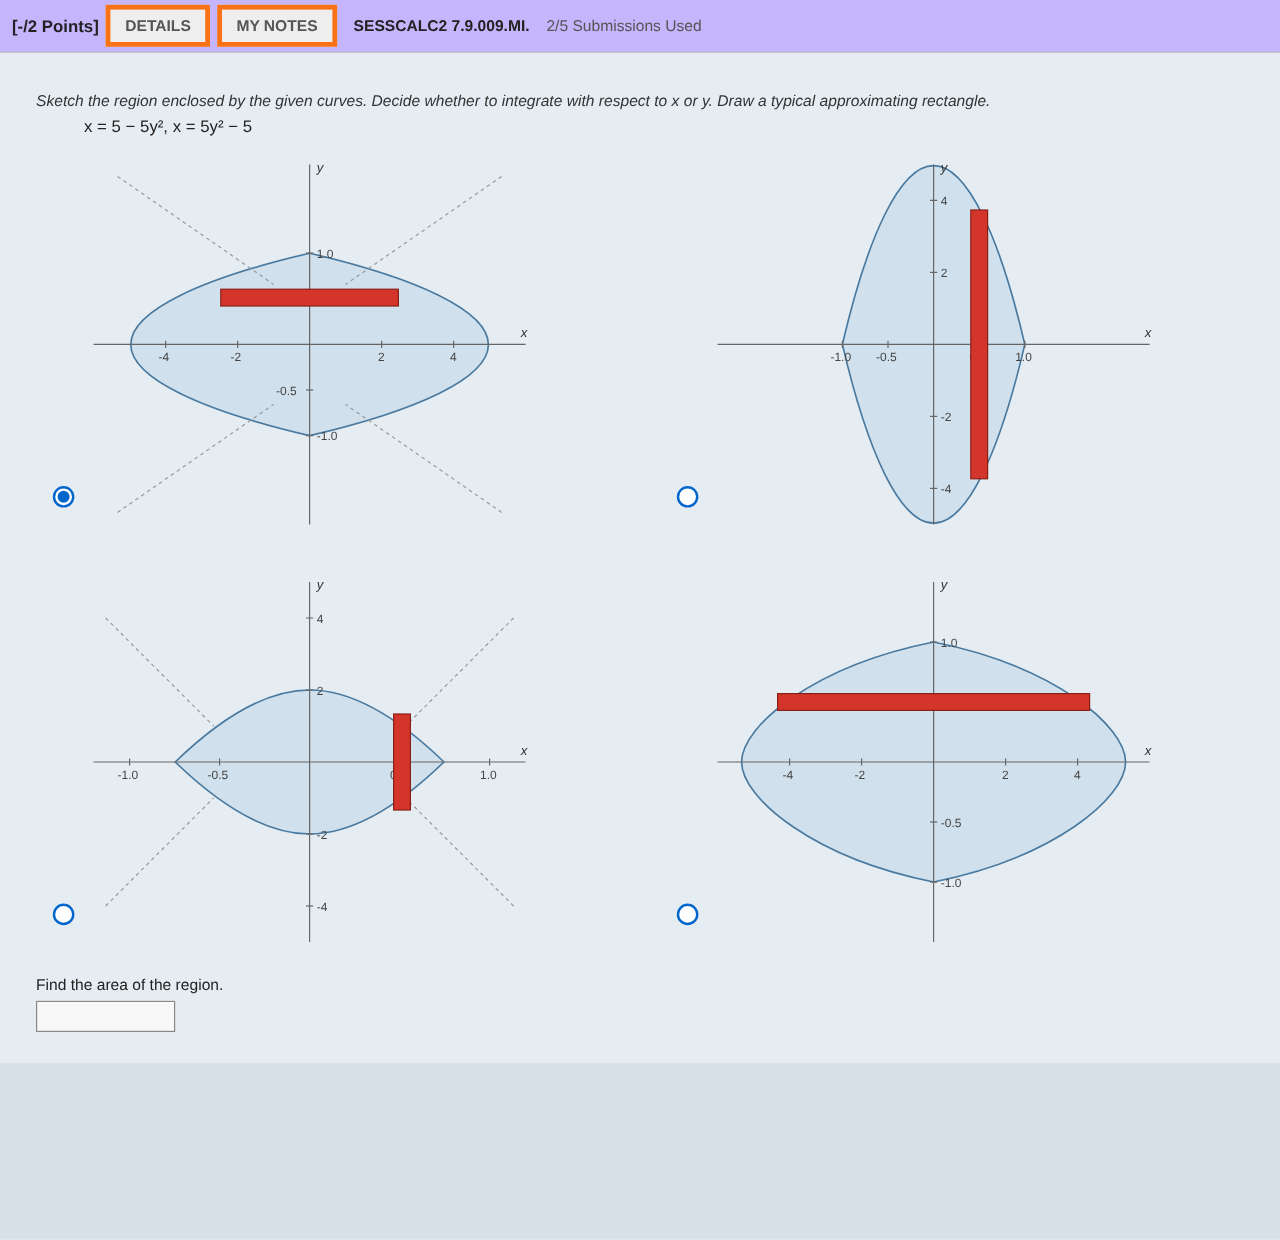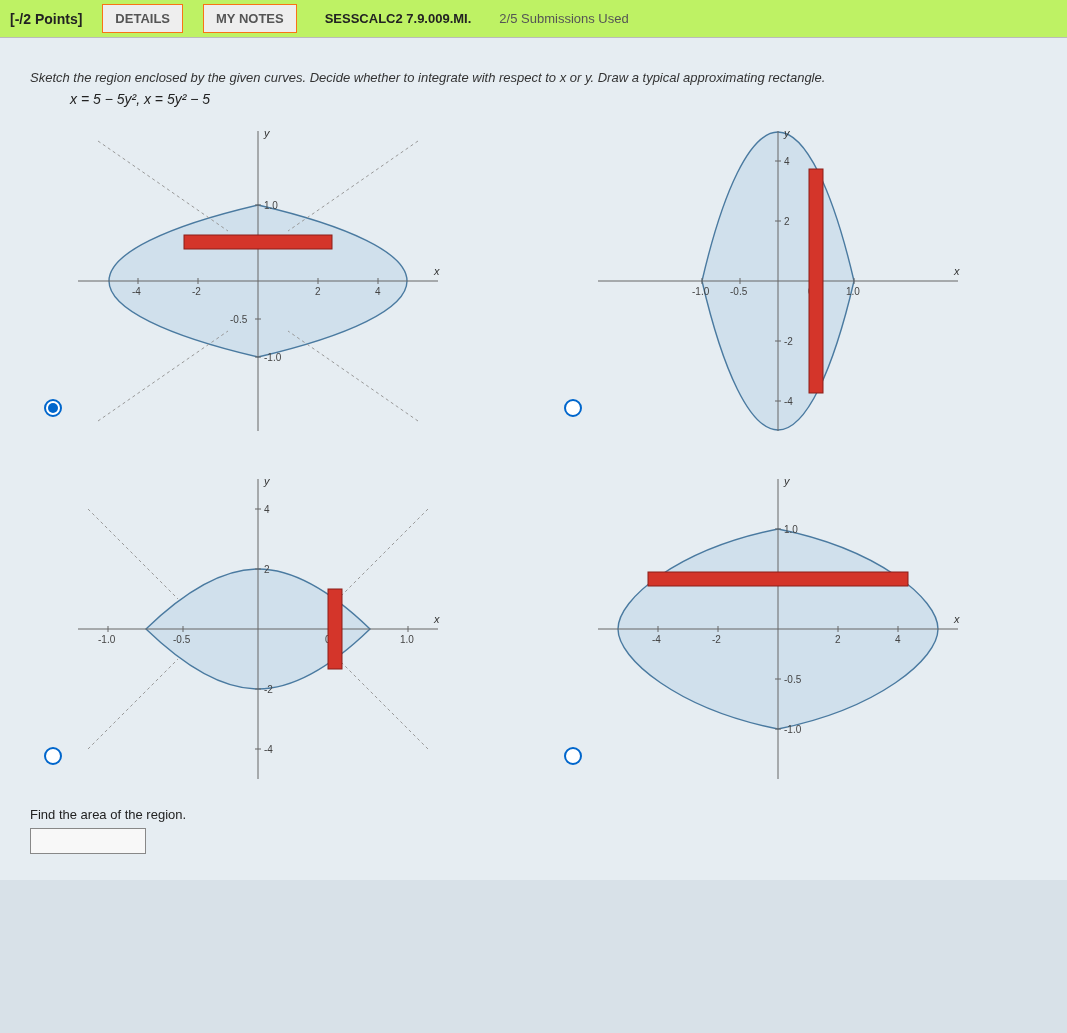--- a/index.html
+++ b/index.html
@@ -1,23 +1,23 @@
 <!DOCTYPE html>
 <html><head>
 <meta charset="utf-8">
 <style>
 body{margin:0;font-family:Arial,Helvetica,sans-serif;background:#d8e1e8;font-size:13px;color:#222}
-.header{display:flex;align-items:center;gap:20px;padding:4px 10px;background:#bef264;border-bottom:1px solid #bbb}
+.header{display:flex;align-items:center;gap:6px;padding:4px 10px;background:#c4b5fd;border-bottom:1px solid #bbb}
 .points{font-weight:bold;font-size:14px}
-.hbtn{border:1px solid #f97316;background:#eee;padding:6px 12px;font-weight:bold;font-size:13px;color:#555;cursor:pointer}
+.hbtn{border:4px solid #f97316;background:#eee;padding:6px 12px;font-weight:bold;font-size:13px;color:#555;cursor:pointer}
 .refcode{font-weight:bold;margin-left:8px}
 .subs{color:#555;margin-left:8px}
 .content{background:#e6edf2;padding:32px 30px 20px}
 .prompt{font-style:italic;color:#333;margin-bottom:6px}
-.eqn{font-style:italic;margin:6px 0 14px 40px;font-size:14px}
+.eqn{margin:6px 0 14px 40px;font-size:14px}
 .grid{display:grid;grid-template-columns:1fr 1fr;gap:28px 60px;max-width:980px;margin:0 auto}
 .cell{position:relative}
 .radio{position:absolute;left:0;bottom:24px;width:14px;height:14px;border:2px solid #06c;border-radius:50%;background:#fff}
 .radio.sel::after{content:"";position:absolute;inset:2px;border-radius:50%;background:#06c}
 .plotwrap{margin-left:24px}
 svg{display:block}
 .axis{stroke:#666;stroke-width:1}
 .tick{stroke:#666;stroke-width:1}
 .lbl{font:10px Arial;fill:#444}
 .axislbl{font:italic 11px Arial;fill:#333}

